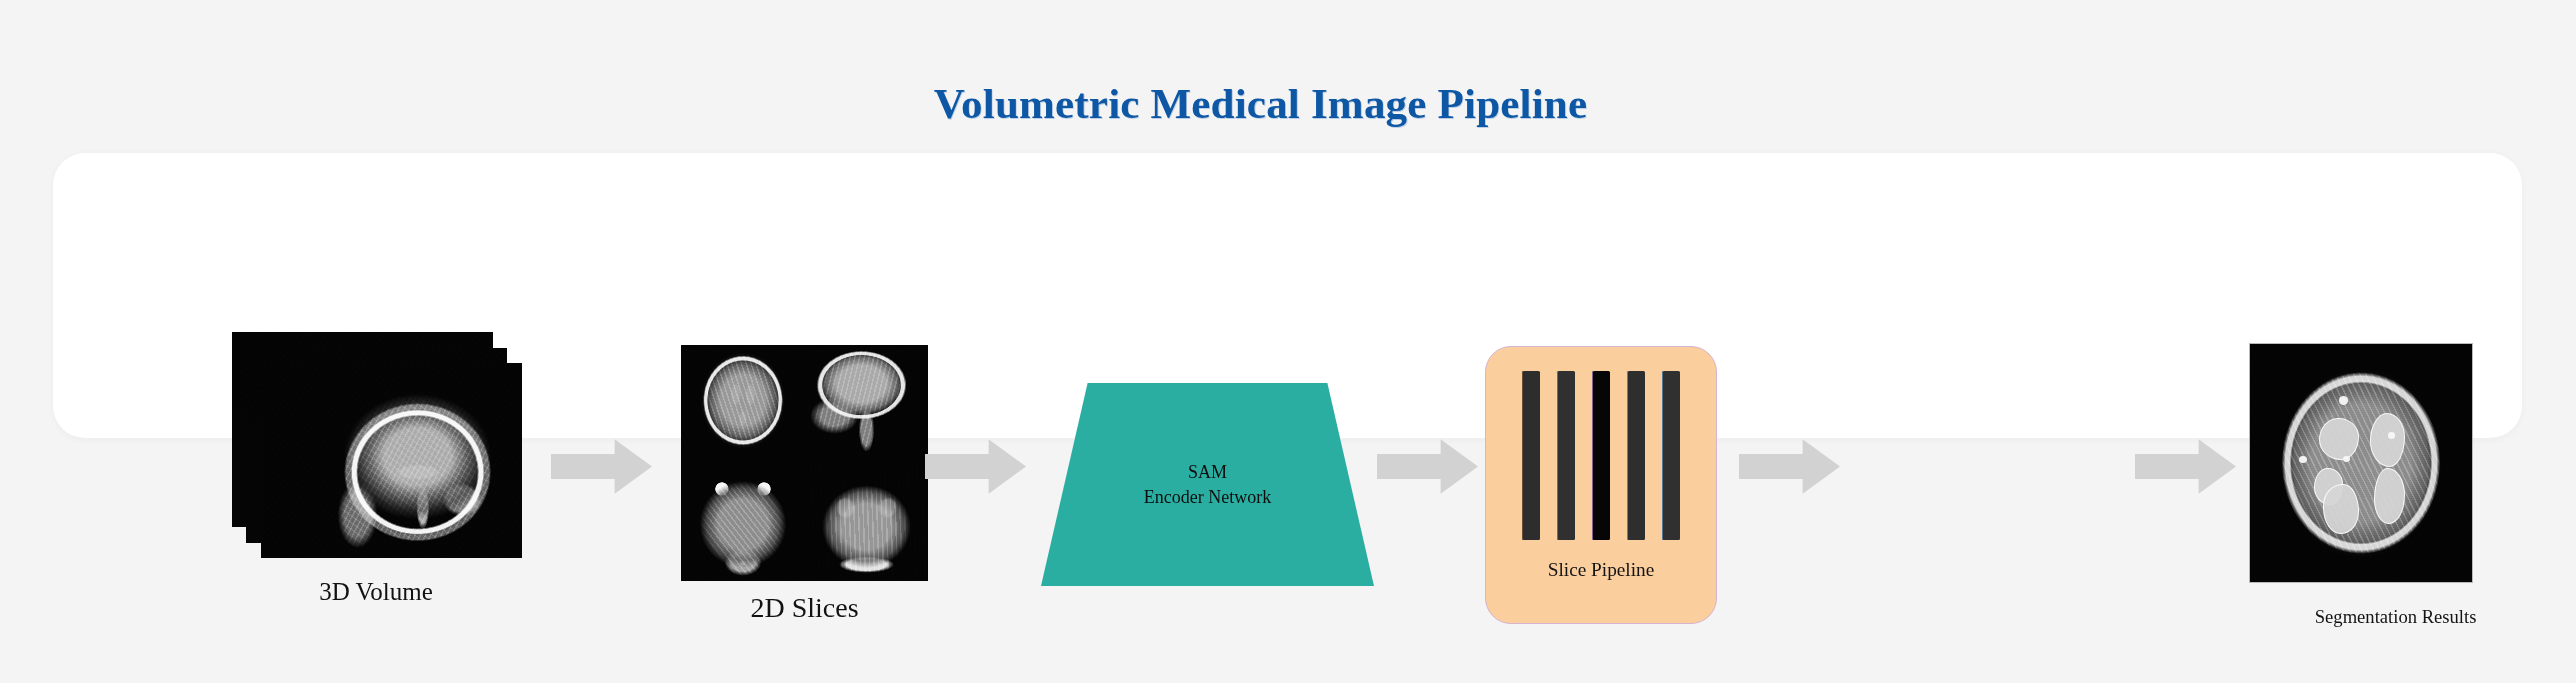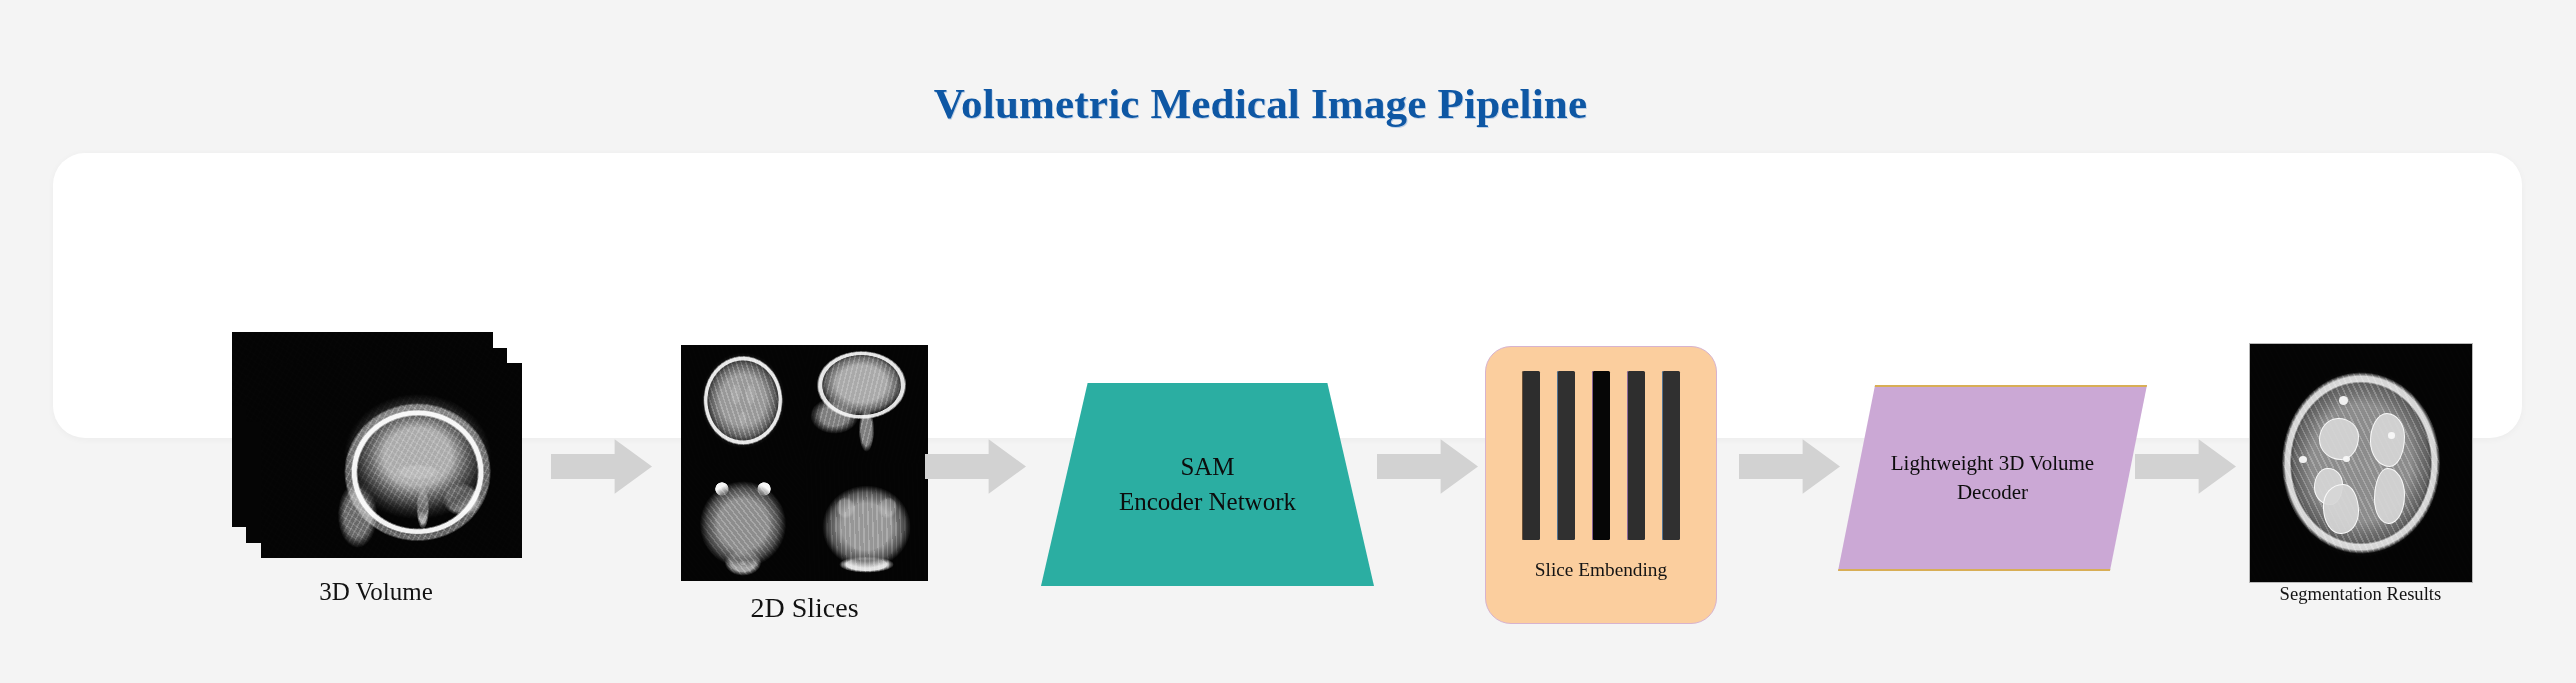--- a/index.html
+++ b/index.html
@@ -224,21 +224,21 @@
   #encoder-shape {
     position: absolute; left: 0; top: 0;
     width: 333px; height: 203px;
     background: #2BAEA2;
     clip-path: polygon(14% 0%, 86% 0%, 100% 100%, 0% 100%);
     display: flex;
     align-items: center;
     justify-content: center;
   }
   #encoder-text {
-    font-size: 25px;
+    font-size: 18px;
     line-height: 1.38;
     color: #0d0d0d;
     text-align: center;
     white-space: pre-line;
   }
 
   
   #stage-embed { left: 1432px; top: 193px; width: 232px; height: 278px; }
   #embed-box {
     position: absolute; left: 0; top: 0;
@@ -341,23 +341,23 @@
   .l5 { left: 56%; top: 52%; width: 13%; height: 23%; border-radius: 44% 56% 52% 48% / 56% 48% 52% 44%; }
   .dot { position: absolute; background: rgba(248,248,248,.95); border-radius: 50%; }
   .d1 { left: 40%; top: 22%; width: 4%; height: 3.5%; }
   .d2 { left: 62%; top: 37%; width: 3.5%; height: 3%; }
   .d3 { left: 22%; top: 47%; width: 3.5%; height: 3%; }
   .d4 { left: 42%; top: 47%; width: 3%; height: 2.6%; }
 
   #label-result {
     position: absolute;
     left: -4.6px;
-    top: 240px;
+    top: 263px;
     width: 232px;
-    text-align: center;
+    text-align: right;
     font-size: 18.6px;
     color: #141414;
   }
 
   
   .arrow {
     position: absolute;
     top: 285px;
     width: 101px;
     height: 57px;
@@ -438,33 +438,27 @@
 
       <div class="stage" id="stage-embed">
         <div id="embed-box"></div>
         <div id="embed-bars">
           <div class="embed-bar b1"></div>
           <div class="embed-bar b2"></div>
           <div class="embed-bar b3"></div>
           <div class="embed-bar b4"></div>
           <div class="embed-bar b5"></div>
         </div>
-        <div id="label-embed">Slice Embending</div>
+        <div id="label-embed">Slice Pipeline</div>
       </div>
 
       <div class="arrow" id="arrow-4">
         <div class="arrow-shape"></div>
       </div>
 
-      <div class="stage" id="stage-decoder">
-        <div id="decoder-shape">
-          <div id="decoder-text">Lightweight 3D Volume
-Decoder</div>
-        </div>
-      </div>
 
       <div class="arrow" id="arrow-5">
         <div class="arrow-shape"></div>
       </div>
 
       <div class="stage" id="stage-result">
         <div id="result-image">
           <div class="seg-brain"></div>
           <div class="lesion l1"></div>
           <div class="lesion l2"></div>

